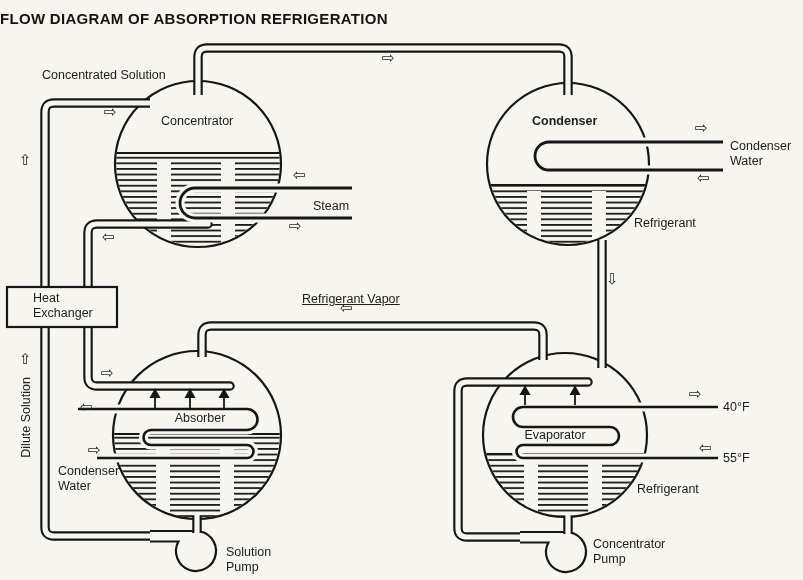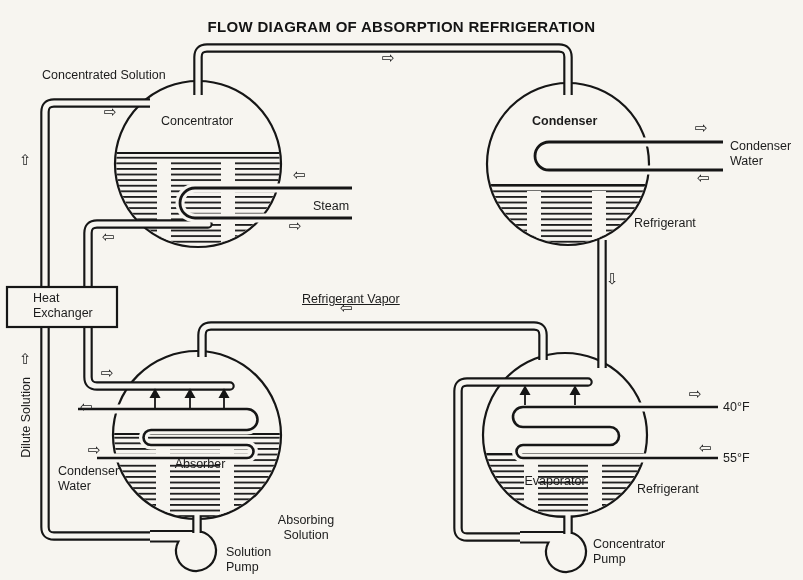--- a/index.html
+++ b/index.html
@@ -2,22 +2,22 @@
 <html><head>
 <meta charset="utf-8">
 <style>
   html,body{margin:0;padding:0;}
   body{background:#e9e7e2;font-family:"Liberation Sans", sans-serif;}
   #stage{position:relative;width:803px;height:580px;background:#f7f5f0;overflow:hidden;
          color:#1a1a1a;}
   #stage svg{position:absolute;left:0;top:0;}
   .lbl{position:absolute;font-size:12.5px;line-height:1.18;color:#1c1c1c;white-space:nowrap;}
   .wrap{white-space:normal;}
-  .ctr{text-align:center;margin-top:46px;}
-  #title{position:absolute;left:0;right:0;top:18px;text-align:center;font-weight:bold;
+  .ctr{text-align:center;}
+  #title{position:absolute;left:0;right:0;top:10px;text-align:left;font-weight:bold;
          font-size:15px;letter-spacing:.3px;color:#141414;}
   .fa{position:absolute;font-family:"DejaVu Sans", sans-serif;font-size:15px;line-height:1;
       color:#222;}
   .vert{transform:rotate(-90deg);transform-origin:center center;text-align:center;}
 </style>
 </head>
 <body>
 
 <div id="stage">
 
@@ -144,21 +144,20 @@
 <div class="lbl" style="left:161px;top:114px;">Concentrator</div>
 <div class="lbl" style="left:313px;top:199px;">Steam</div>
 <div class="lbl" style="left:532px;top:114px;font-weight:bold;">Condenser</div>
 <div class="lbl wrap" style="left:730px;top:139px;width:66px;">Condenser Water</div>
 <div class="lbl" style="left:634px;top:216px;">Refrigerant</div>
 <div class="lbl" style="left:302px;top:292px;text-decoration:underline;">Refrigerant Vapor</div>
 <div class="lbl wrap" style="left:33px;top:291px;width:70px;">Heat Exchanger</div>
 <div class="lbl vert" style="left:-19px;top:410px;width:90px;">Dilute Solution</div>
 <div class="lbl ctr" style="left:170px;top:411px;width:60px;">Absorber</div>
 <div class="lbl wrap" style="left:58px;top:464px;width:66px;">Condenser Water</div>
-<div class="lbl wrap ctr" style="left:270px;top:467px;width:72px;">Absorbing Solution</div>
 <div class="lbl wrap" style="left:226px;top:537px;width:62px;margin-top:8px;">Solution Pump</div>
 <div class="lbl ctr" style="left:520px;top:428px;width:70px;">Evaporator</div>
 <div class="lbl" style="left:723px;top:400px;">40°F</div>
 <div class="lbl" style="left:723px;top:451px;">55°F</div>
 <div class="lbl" style="left:637px;top:482px;">Refrigerant</div>
 <div class="lbl wrap" style="left:593px;top:537px;width:84px;">Concentrator Pump</div>
 
 <div class="fa" style="left:104px;top:105px;">⇨</div>
 <div class="fa" style="left:19px;top:153px;">⇧</div>
 <div class="fa" style="left:293px;top:168px;">⇦</div>

